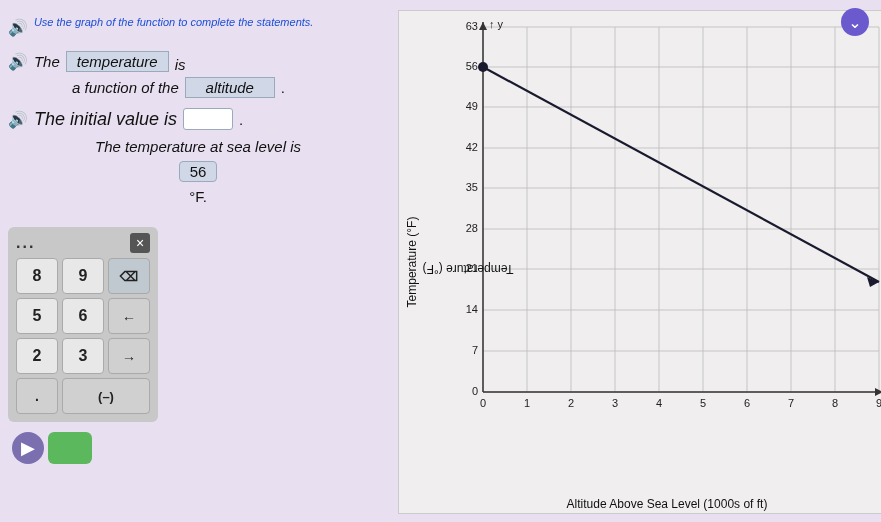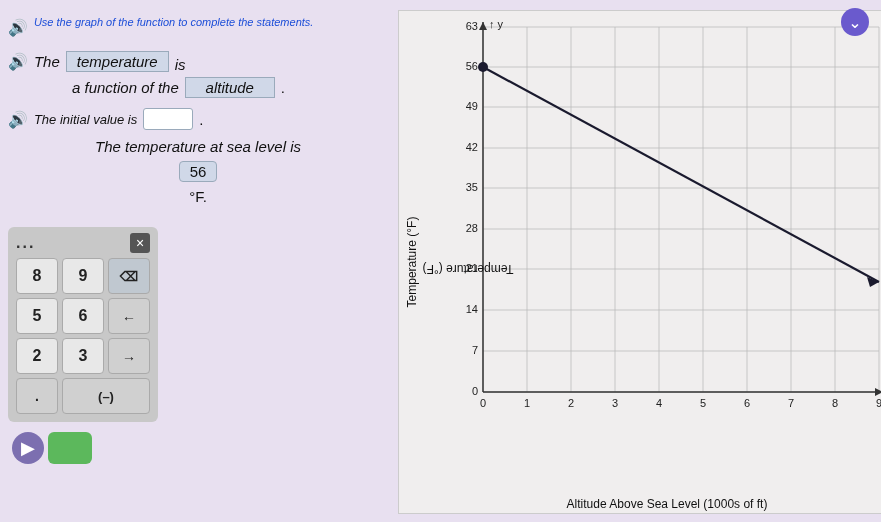--- a/index.html
+++ b/index.html
@@ -214,21 +214,21 @@
       </div>
       <div style="display:flex;align-items:center;gap:6px;padding-left:28px;">
         <span style="font-size:15px;font-style:italic;color:#111;margin-left:36px;">a function of the</span>
         <span class="text-box-pill">altitude</span>
         <span style="font-size:15px;color:#111;">.</span>
       </div>
     </div>
 
     <div style="display:flex;align-items:center;gap:6px;margin-top:4px;">
       <span style="font-size:16px;">🔊</span>
-      <span style="font-size:13px;font-style:italic;color:#111;">The initial value is</span>
+      <span style="font-size:18px;font-style:italic;color:#111;">The initial value is</span>
       <span class="text-box-blank"></span>
       <span style="font-size:15px;color:#111;">.</span>
     </div>
 
     <div style="display:flex;align-items:center;gap:6px;margin-top:2px;flex-direction:column;">
       <span style="font-size:15px;font-style:italic;color:#111;">The temperature at sea level is</span>
       <span class="value-highlight">56</span>
       <span style="font-size:15px;color:#111;">°F.</span>
     </div>
 

